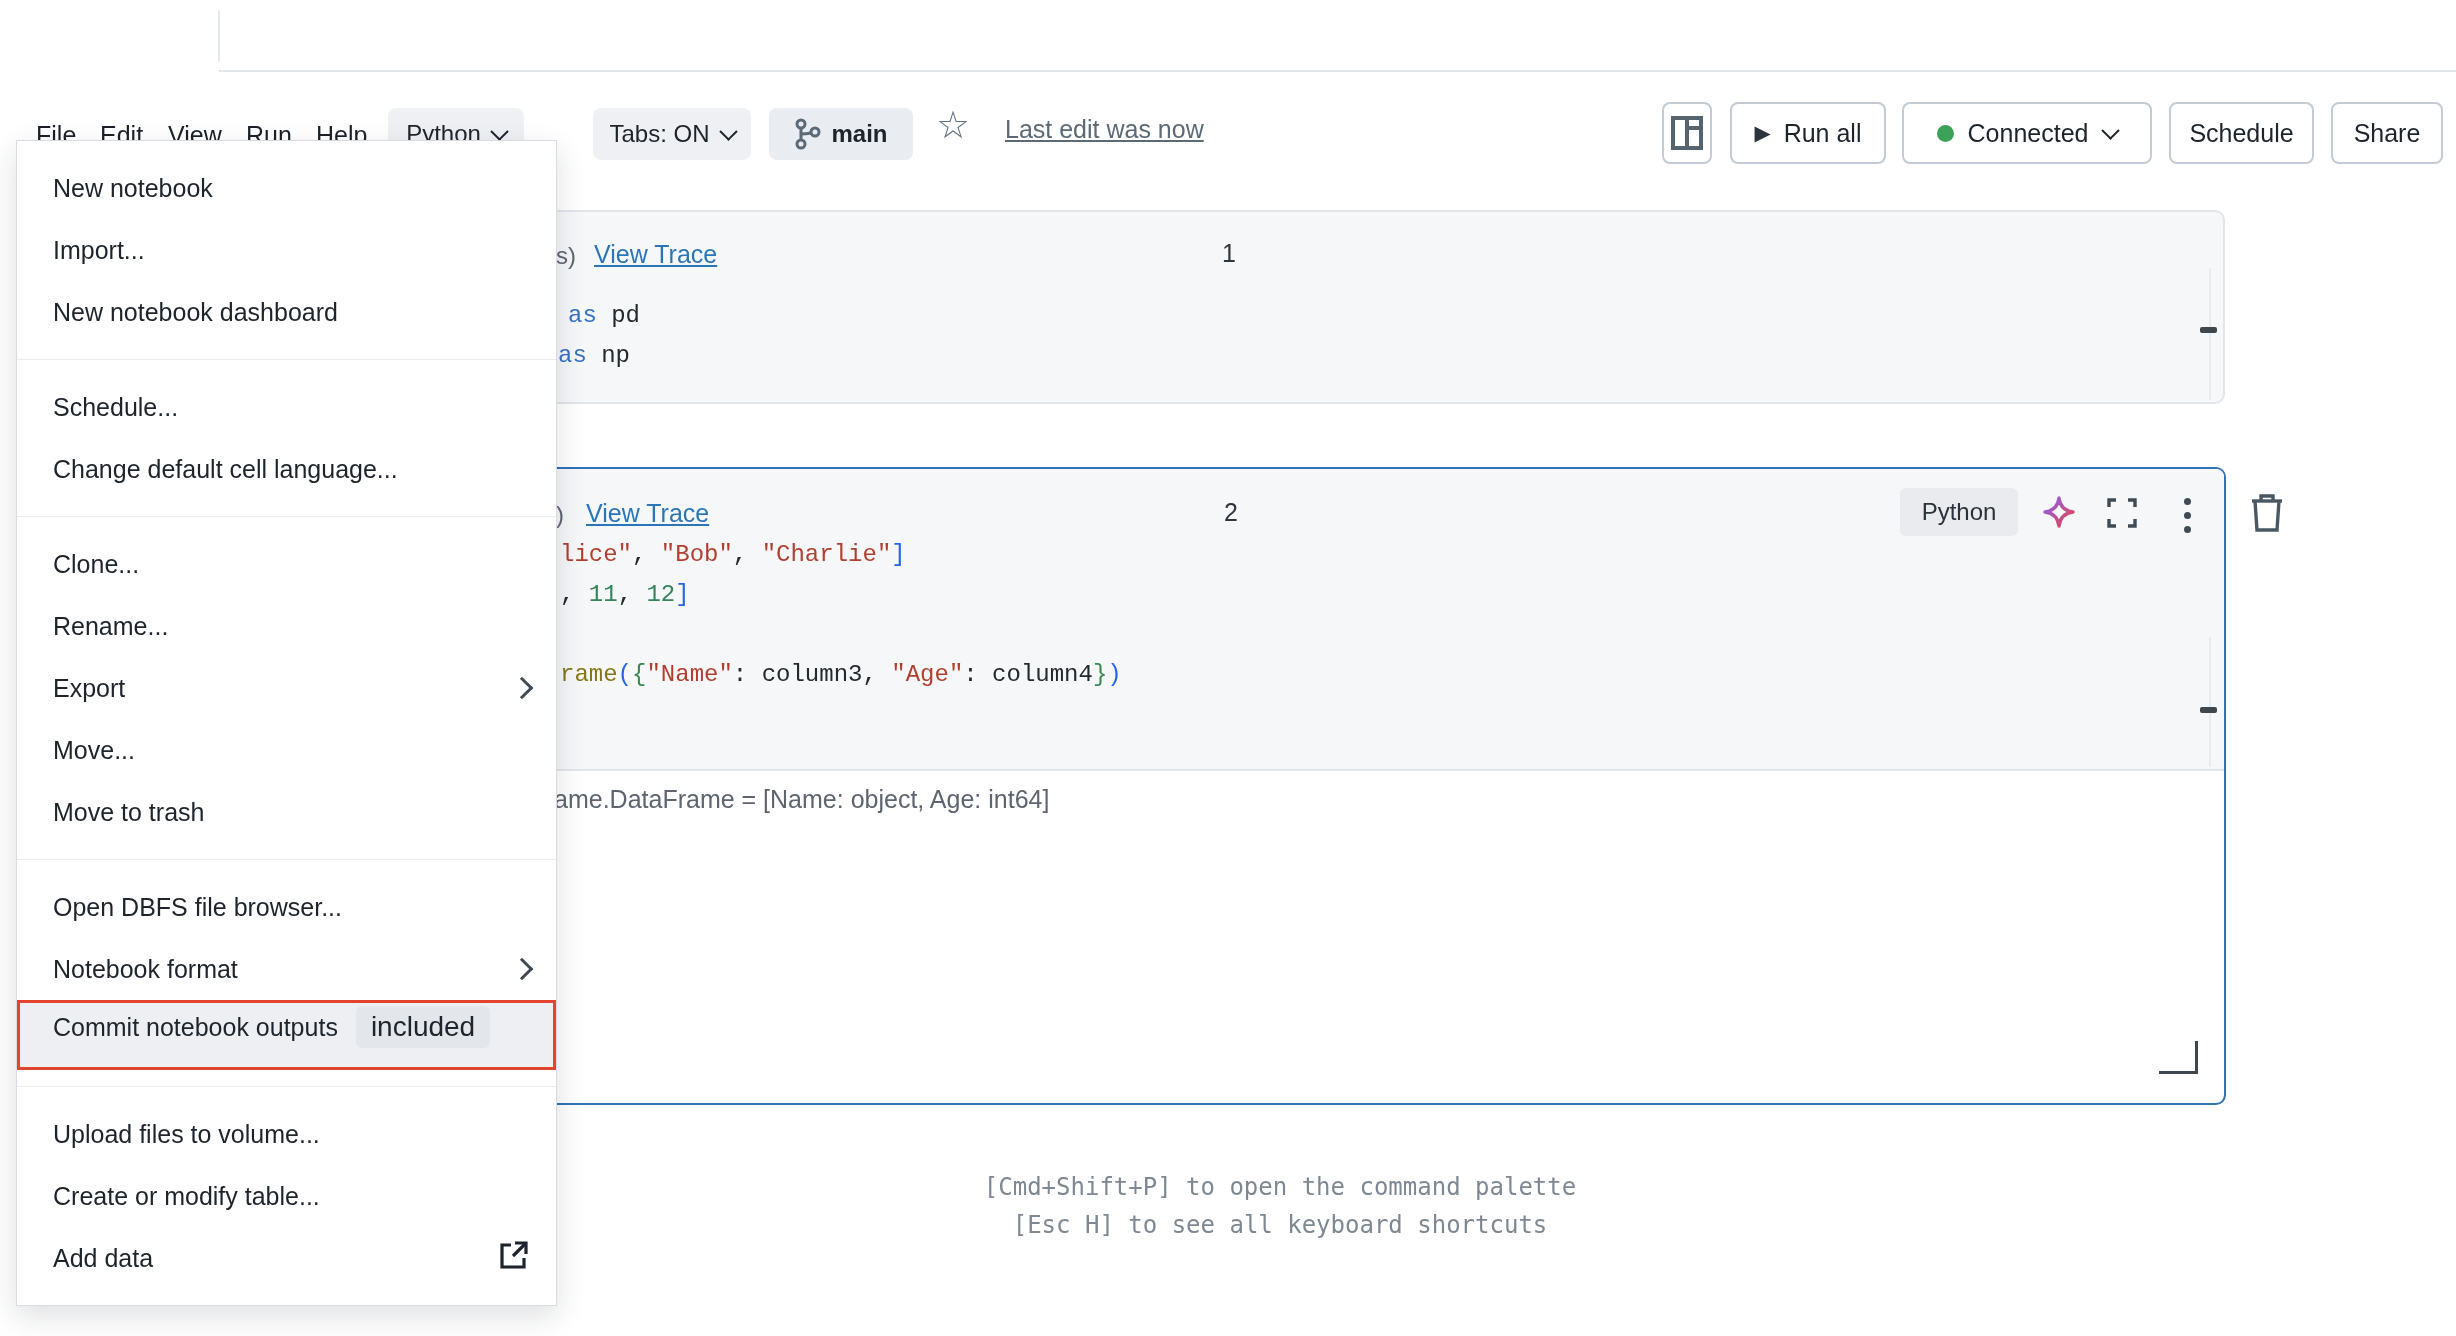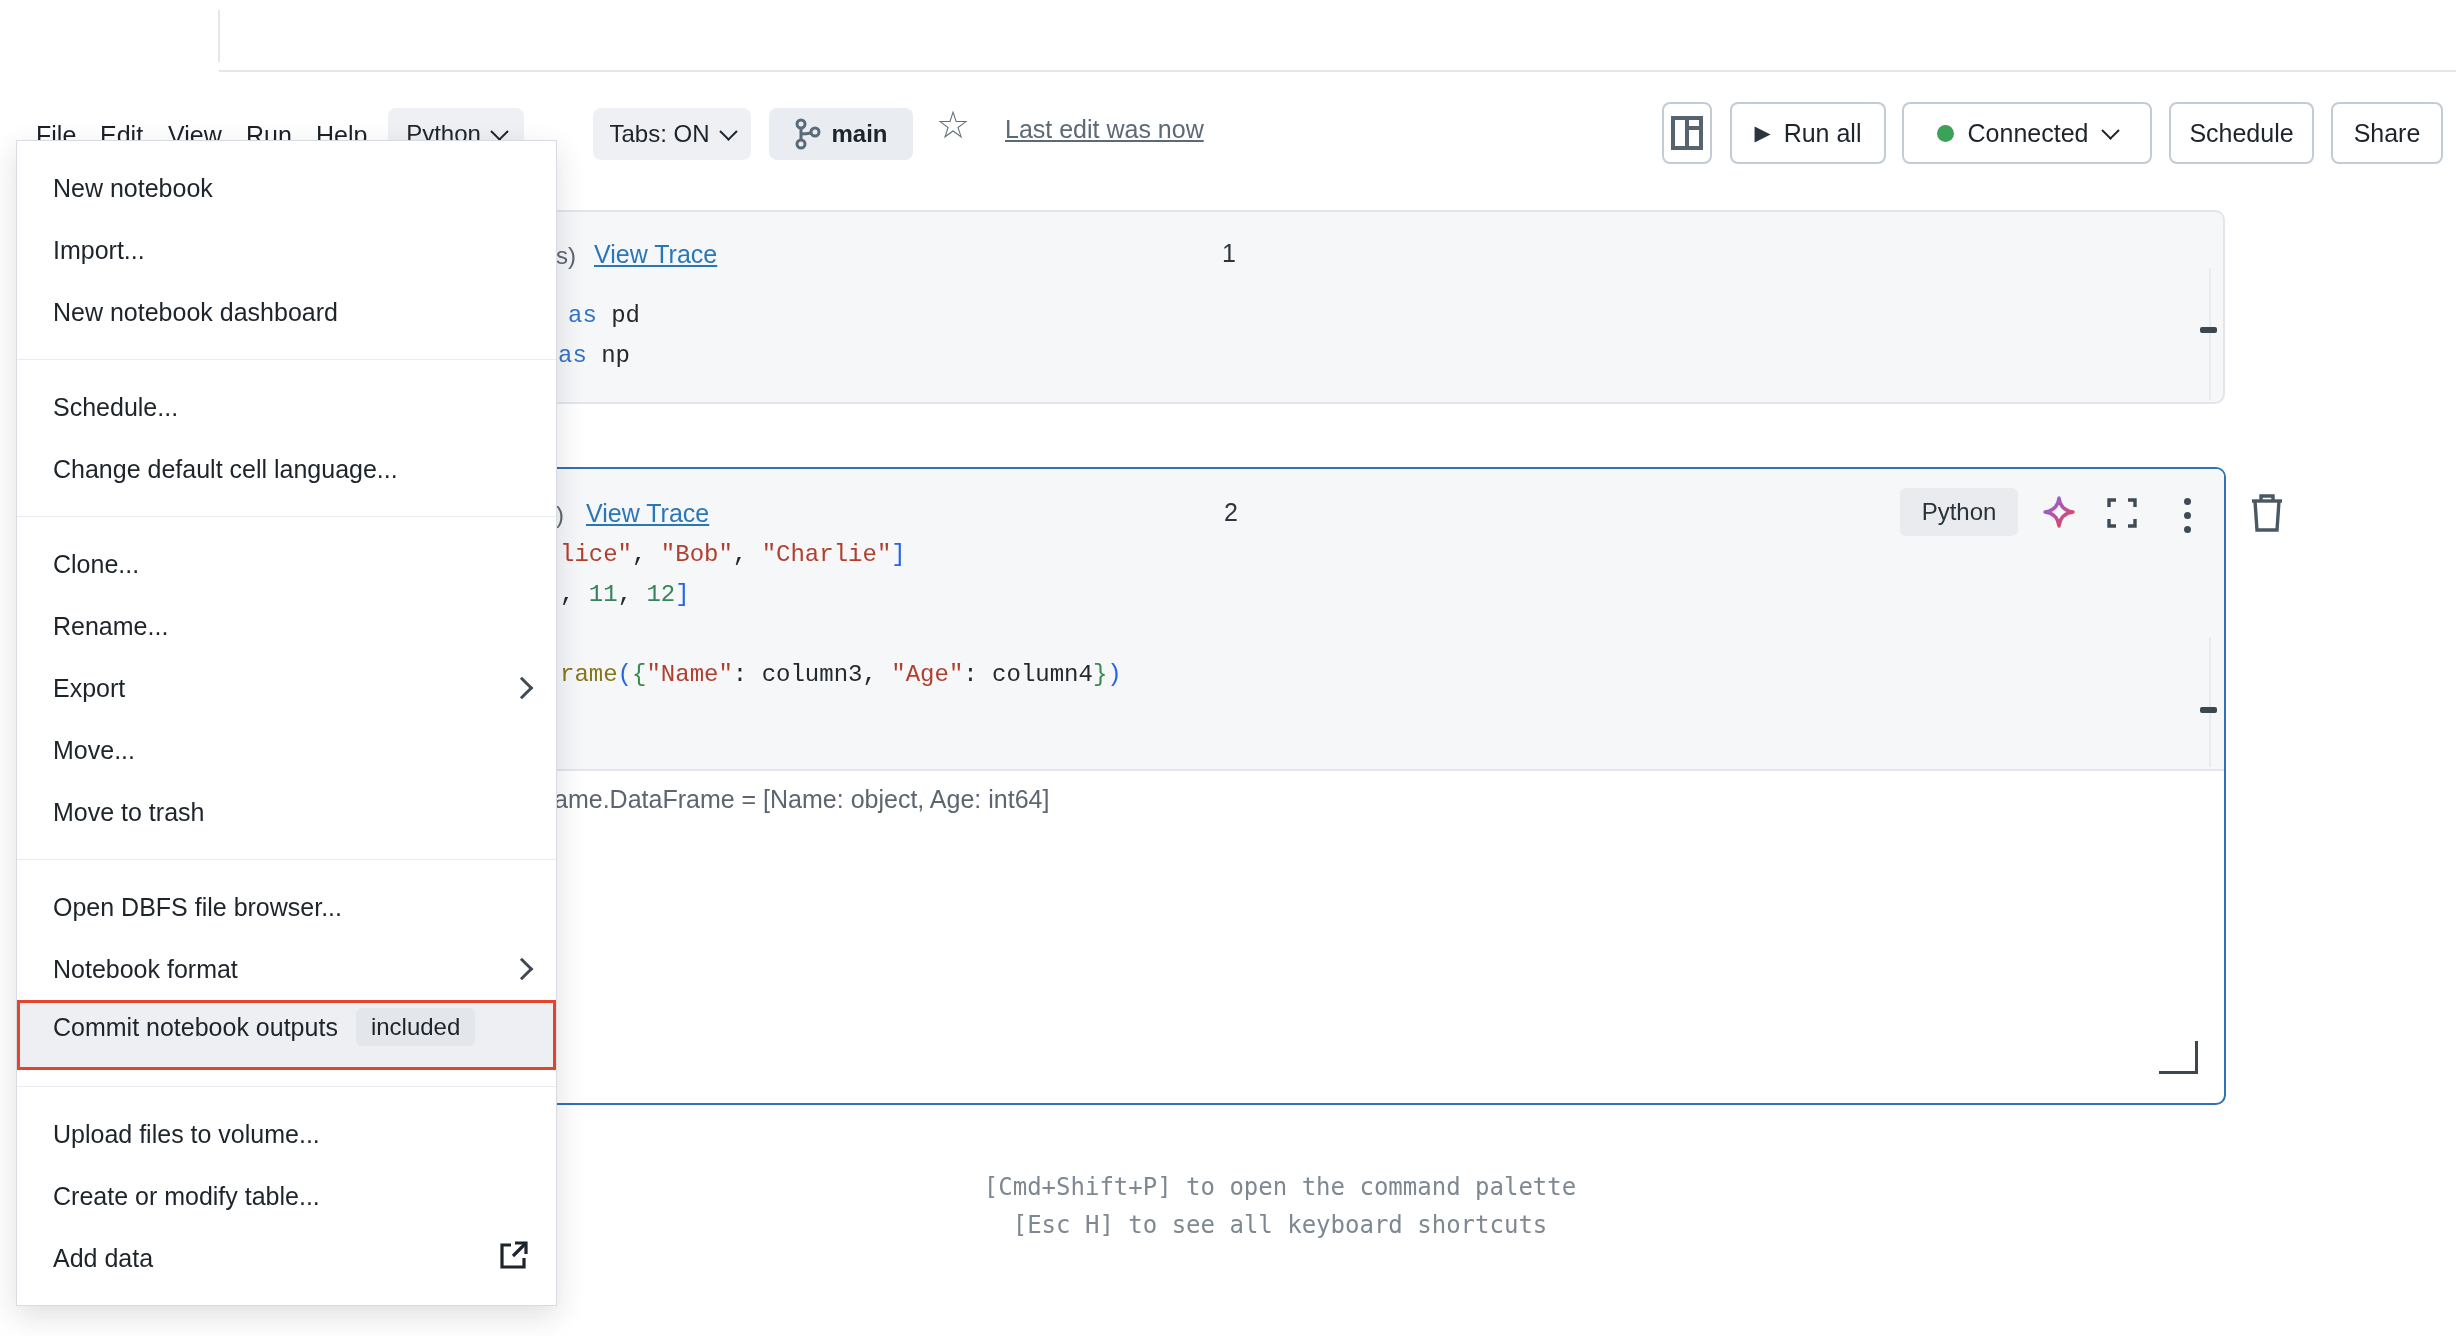--- a/index.html
+++ b/index.html
@@ -32,21 +32,21 @@
 
   
   #file-menu{left:16px;top:140px;width:541px;background:#fff;border:1px solid #d8dbe1;border-radius:0;
              box-shadow:0 10px 28px rgba(20,30,40,.14);z-index:50;box-sizing:border-box;}
   .menu-section{padding:16px 0;}
   .menu-section + .menu-section{border-top:1px solid #e8ebef;}
   .menu-row{display:flex;align-items:center;height:62px;padding:0 26px 0 36px;font-size:25px;color:#1d242b;
             box-sizing:border-box;position:relative;}
   .menu-row .grow{flex:1;}
   .menu-row.highlighted{height:70px;background:#edeff3;border:3px solid #e2452c;padding:0 23px 16px 33px;}
-  .menu-badge{background:#e3e6ea;border-radius:6px;padding:5px 15px;font-size:24px;color:#1d242b;margin-left:18px;}
+  .menu-badge{background:#e3e6ea;border-radius:6px;padding:5px 15px;font-size:28px;color:#1d242b;margin-left:18px;}
 
   
   .cell{box-sizing:border-box;border-radius:10px;}
   #cell1{left:520px;top:210px;width:1705px;height:194px;background:#f6f7f9;border:2px solid #e2e5ea;}
   #cell2{left:520px;top:467px;width:1706px;height:638px;background:#fff;border:2px solid #2f72b6;overflow:hidden;}
   #cell2-code-bg{left:0;top:0;width:1702px;height:300px;background:#f6f7f9;border-bottom:2px solid #e3e6ea;}
   .trace-prefix{font-size:24px;color:#5d6670;}
   .viewtrace{font-size:25px;color:#2b76b9;text-decoration:underline;}
   .cellnum{font-size:25px;color:#2d363e;}
   .code{font-family:Liberation Mono, monospace;font-size:24px;line-height:40px;white-space:pre;}

